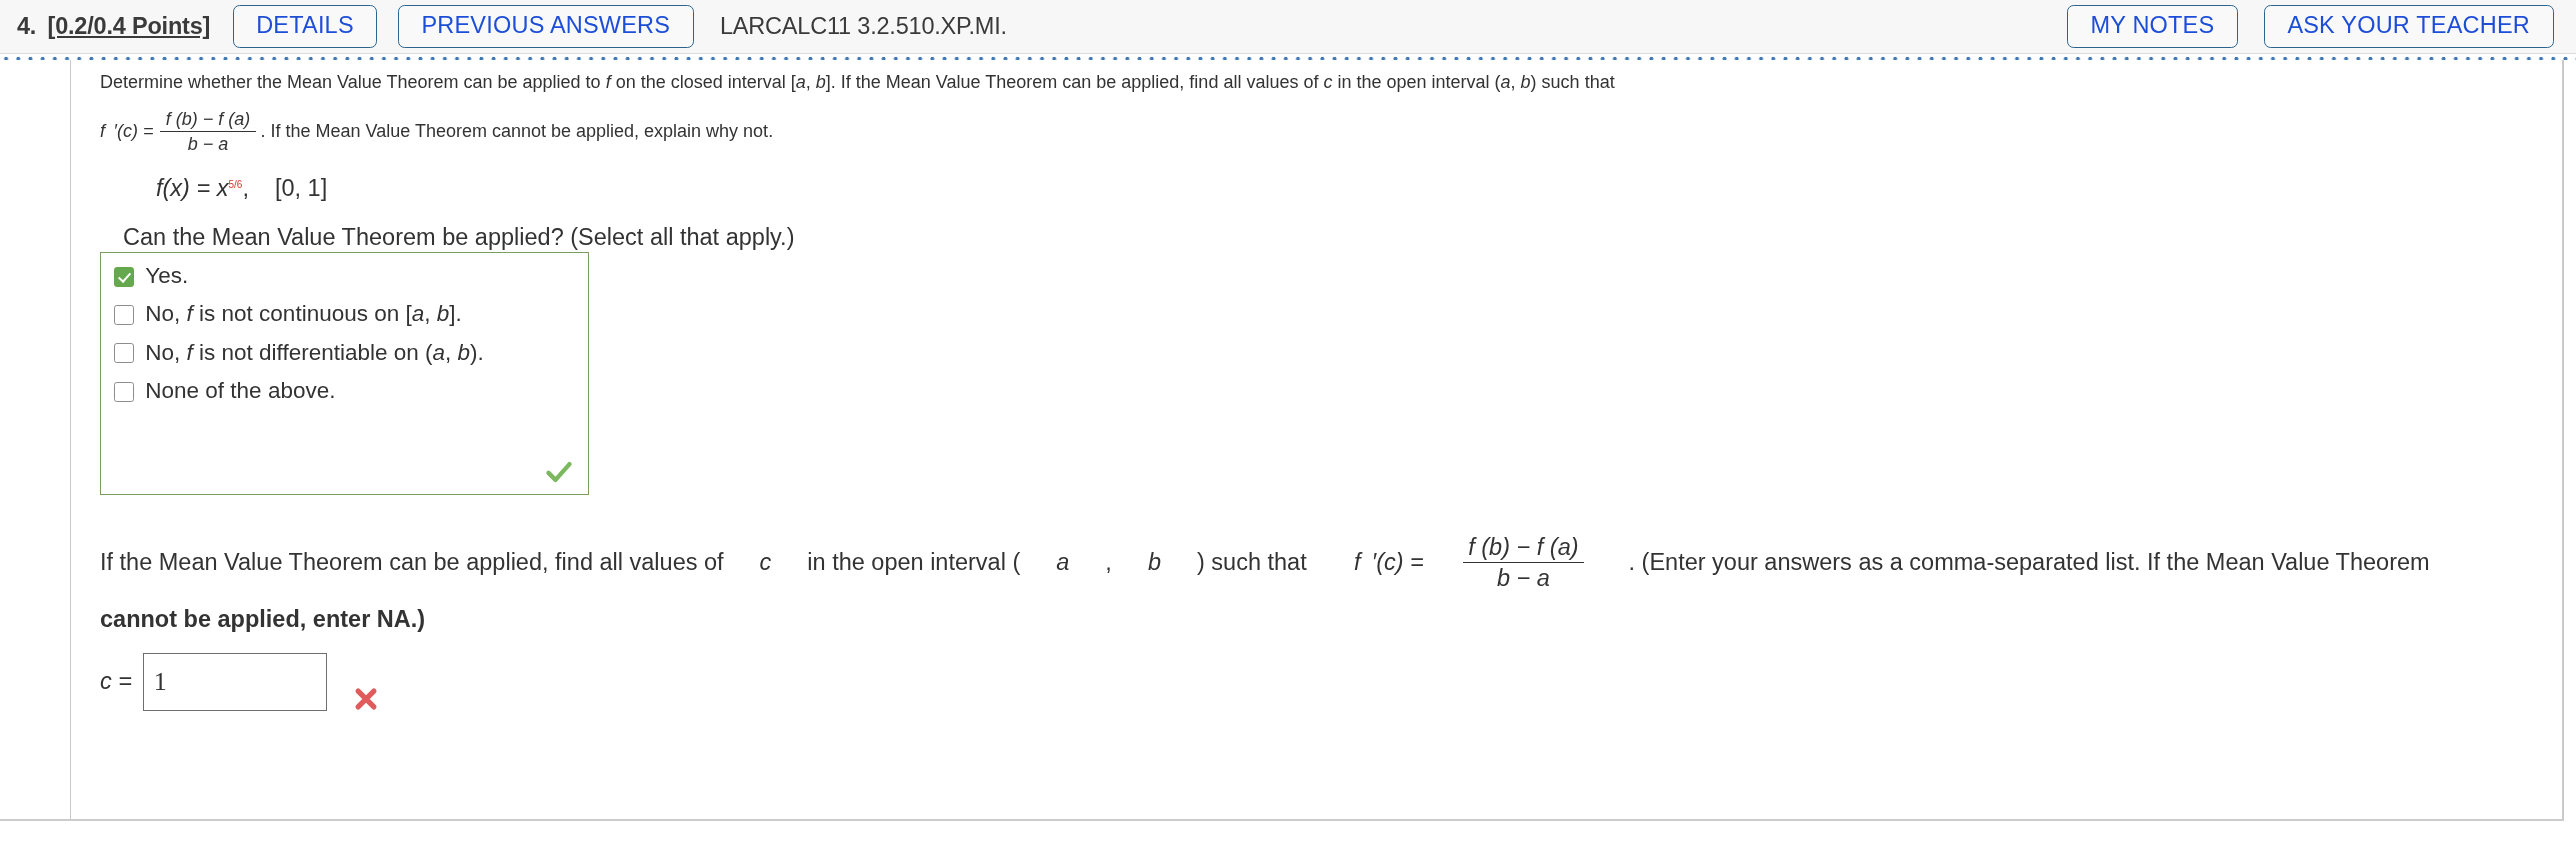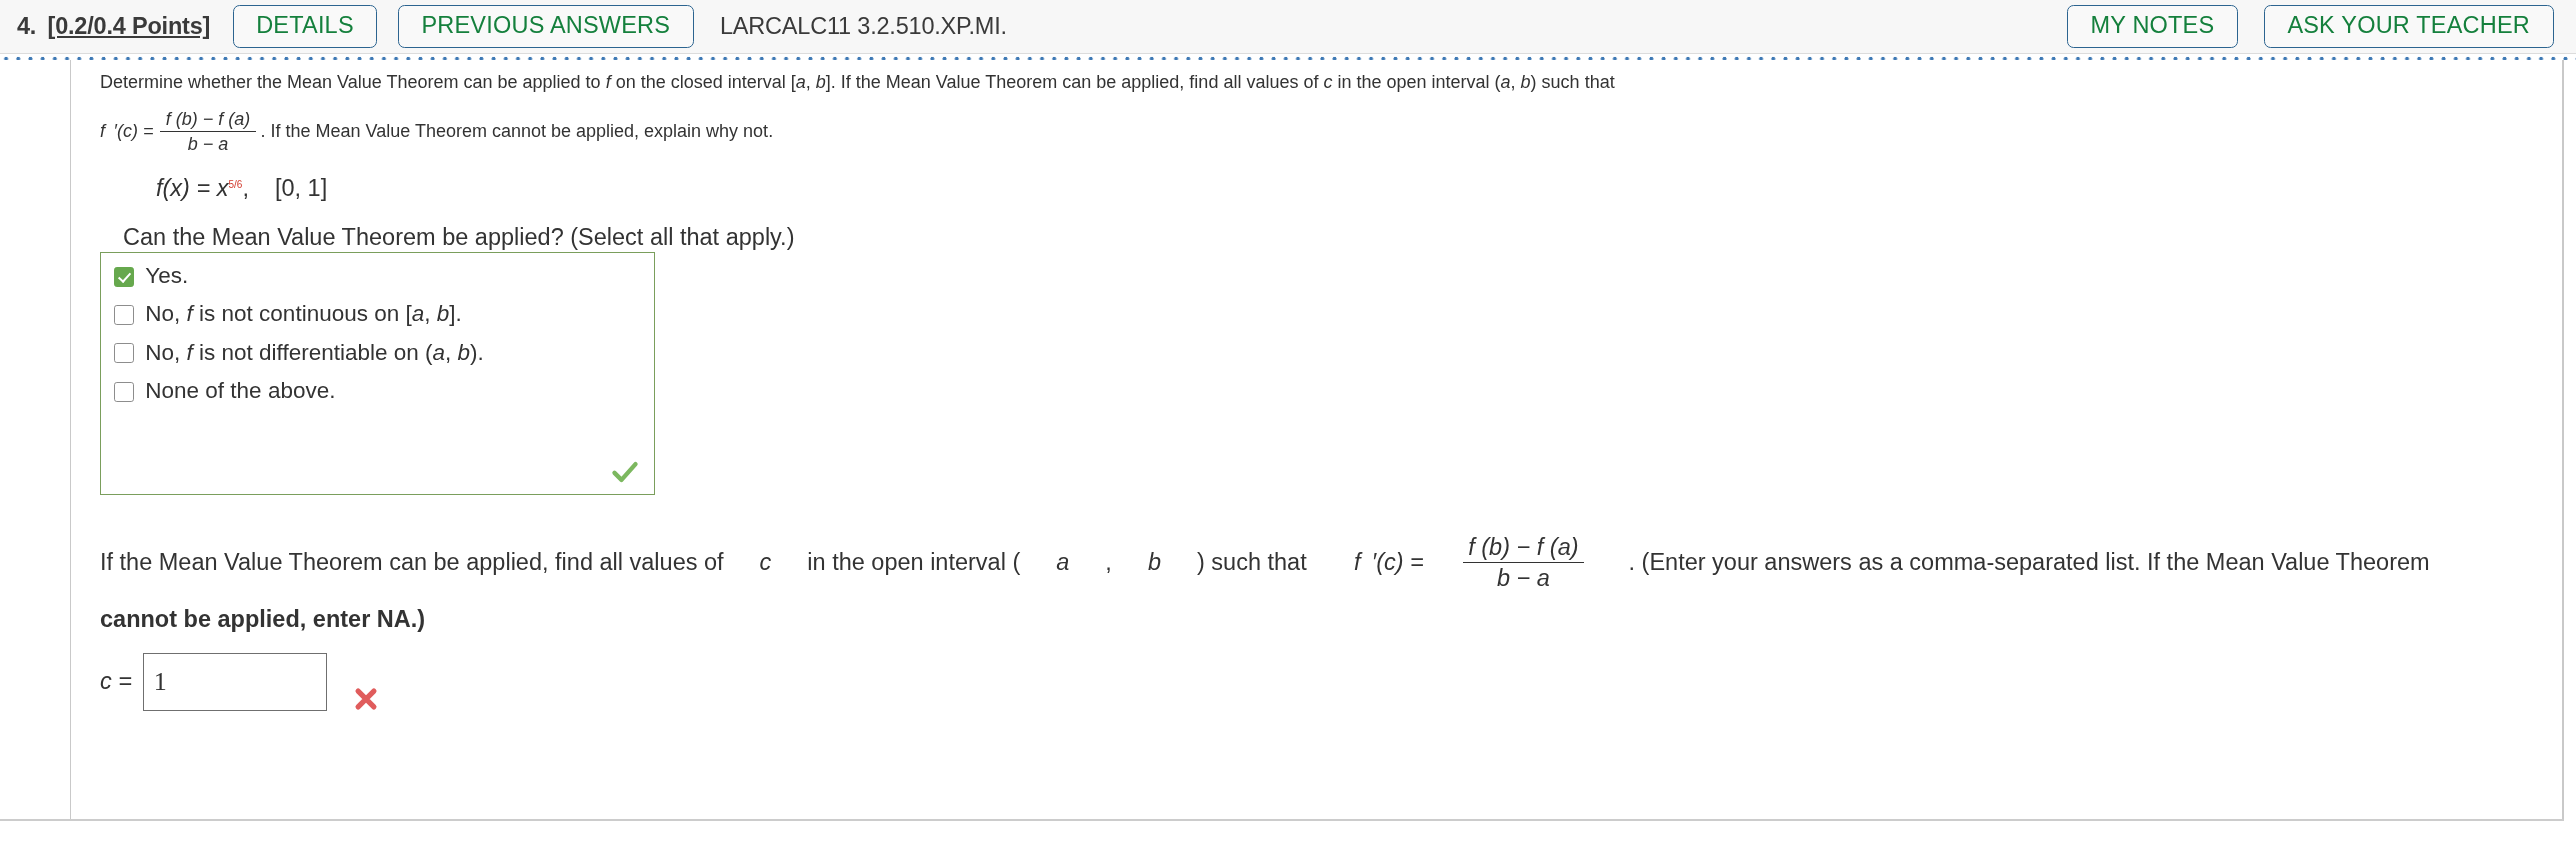--- a/index.html
+++ b/index.html
@@ -40,21 +40,21 @@
     color: #3a3a3a;
     letter-spacing: -0.2px;
     white-space: nowrap;
     margin-right: 22.5px;
     text-decoration: underline;
   }
   .hbtn {
     border: 1.9px solid #2c6490;
     border-radius: 6.6px;
     background: #f9f9f9;
-    color: #15803d;
+    color: #1d4ed8;
     font-size: 23.5px;
     font-weight: normal;
     letter-spacing: 0.2px;
     padding: 8.4px 22.5px 9.4px 22.5px;
     margin-right: 20.7px;
     white-space: nowrap;
     line-height: 1;
     cursor: pointer;
     font-family: "Liberation Sans", sans-serif;
   }
@@ -166,21 +166,21 @@
     font-size: 23.5px;
     white-space: nowrap;
     margin-left: 23px;
   }
 
   
   .options-box {
     position: absolute;
     left: 0;
     top: 192px;
-    width: 555px;
+    width: 489px;
     height: 243px;
     border: 1.9px solid #7a9e5c;
     background: #ffffff;
     box-sizing: border-box;
   }
   .opt-row {
     display: flex;
     align-items: flex-start;
     padding: 0 0 0 13px;
     height: 30px;

